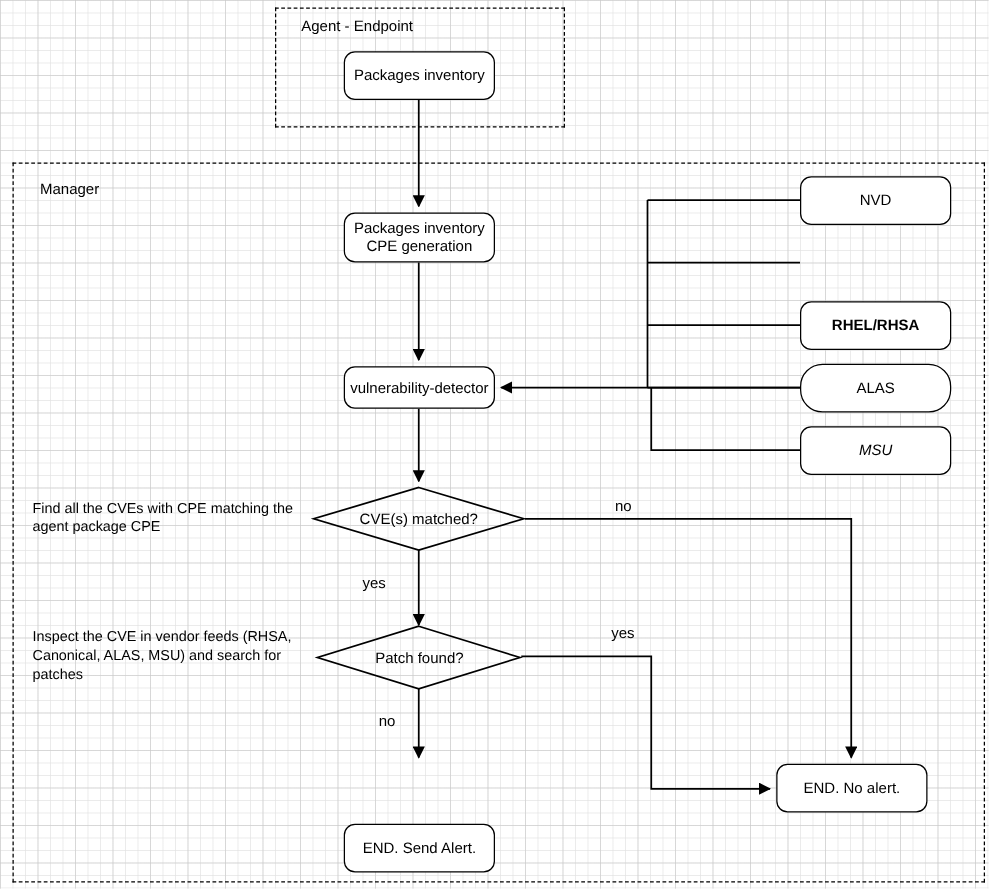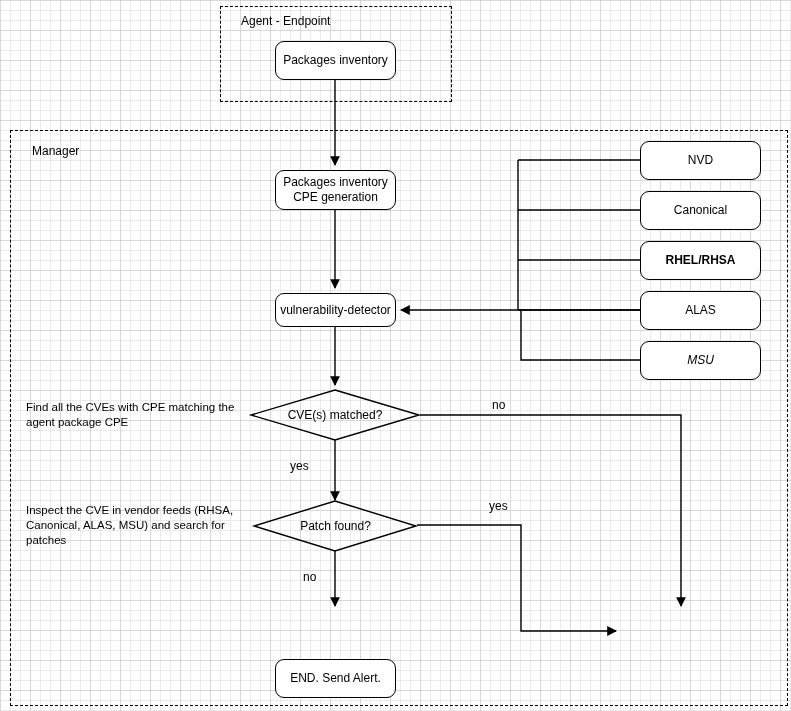--- a/index.html
+++ b/index.html
@@ -143,25 +143,25 @@
 
   <div class="node" style="left:275px; top:41px; width:121px; height:39px;">Packages inventory</div>
 
   <div class="node node-multiline" style="left:275px; top:170px; width:121px; height:40px;">Packages inventory
 CPE generation</div>
 
   <div class="node" style="left:275px; top:293px; width:121px; height:34px;">vulnerability-detector</div>
 
   <div class="node" style="left:275px; top:611px; width:121px; height:39px;margin-top:48px;">END. Send Alert.</div>
 
+  <div class="node" style="left:621px; top:611px; width:121px; height:39px;">END. No alert.</div>
 
   <div class="node" style="left:640px; top:141px; width:121px; height:39px;">NVD</div>
-  <div class="node" style="left:640px; top:191px; width:121px; height:39px;">Canonical</div>
   <div class="node" style="left:640px; top:241px; width:121px; height:39px;font-weight:bold;">RHEL/RHSA</div>
-  <div class="node" style="left:640px; top:291px; width:121px; height:39px;">ALAS</div>
+  <div class="node" style="left:640px; top:291px; width:121px; height:39px;border-radius:18px;">ALAS</div>
   <div class="node" style="left:640px; top:341px; width:121px; height:39px;font-style:italic;">MSU</div>
 
   <div class="diamond-label" style="left:255px; top:403px; width:160px; height:24px;">CVE(s) matched?</div>
 
   <div class="diamond-label" style="left:258px; top:514px; width:155px; height:24px;">Patch found?</div>
 
   <div class="edge-label" style="left:492px; top:398px;">no</div>
   <div class="edge-label" style="left:290px; top:459px;">yes</div>
   <div class="edge-label" style="left:489px; top:499px;">yes</div>
   <div class="edge-label" style="left:303px; top:570px;">no</div>

